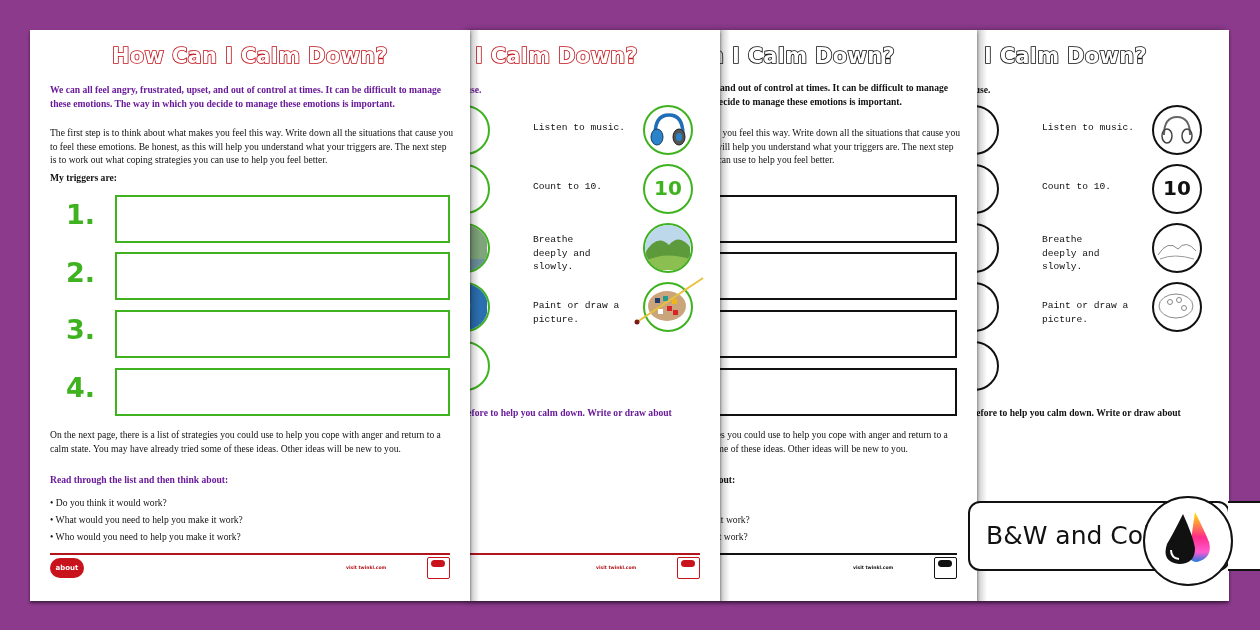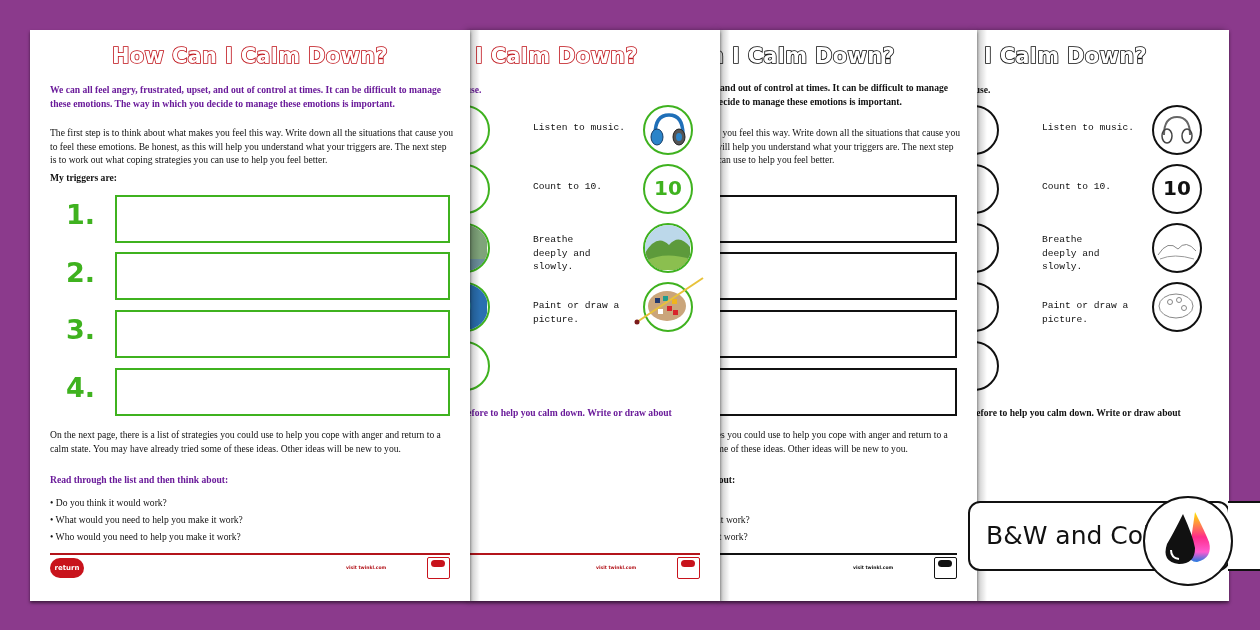--- a/index.html
+++ b/index.html
@@ -236,21 +236,21 @@
     <div class="num" style="top:342px;">4.</div>
     <div class="box" style="top:338px;"></div>
 
     <div class="txt" style="top:398px;">On the next page, there is a list of strategies you could use to help you cope with anger and return to a calm state. You may have already tried some of these ideas. Other ideas will be new to you.</div>
     <div class="txt purple" style="top:443px;">Read through the list and then think about:</div>
     <div class="txt" style="top:466px;">• Do you think it would work?</div>
     <div class="txt" style="top:483px;">• What would you need to help you make it work?</div>
     <div class="txt" style="top:500px;">• Who would you need to help you make it work?</div>
 
     <div class="footer-line"></div>
-    <div class="logo">return</div>
+    <div class="logo">about</div>
     <div class="visit">visit twinkl.com</div>
     <div class="stamp"></div>
   </div>
 </div>
 
 <div id="badge">
   <span id="badge-label">B&amp;W and Color</span>
 </div>
 <div id="badge-tail"></div>
 <div id="badge-circle">

